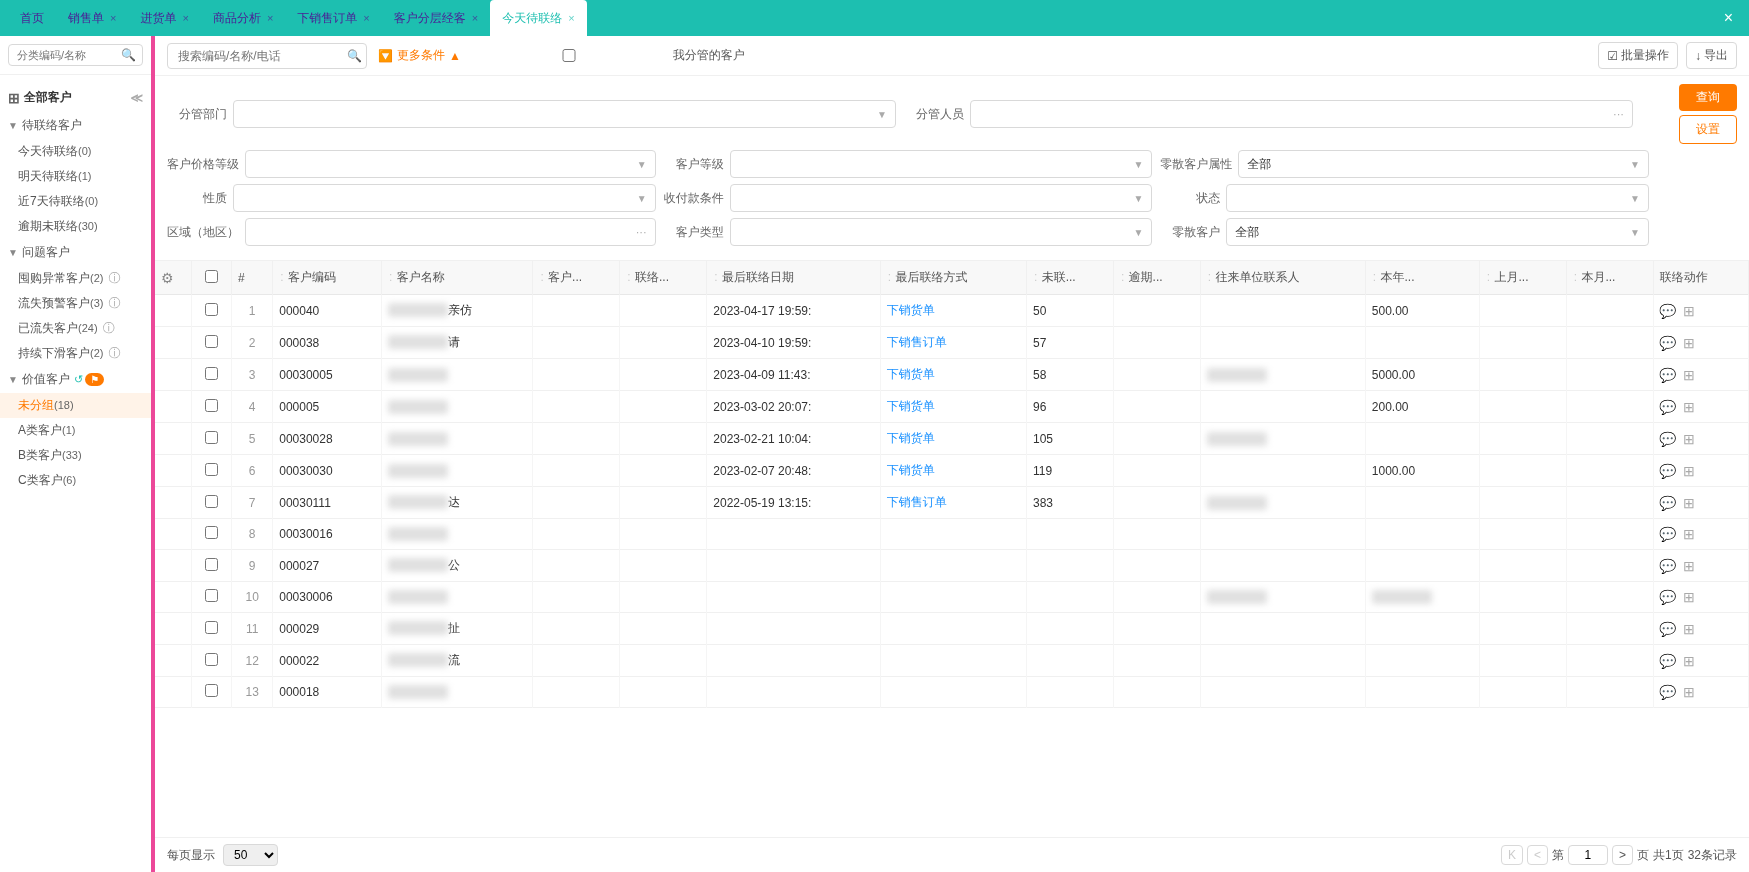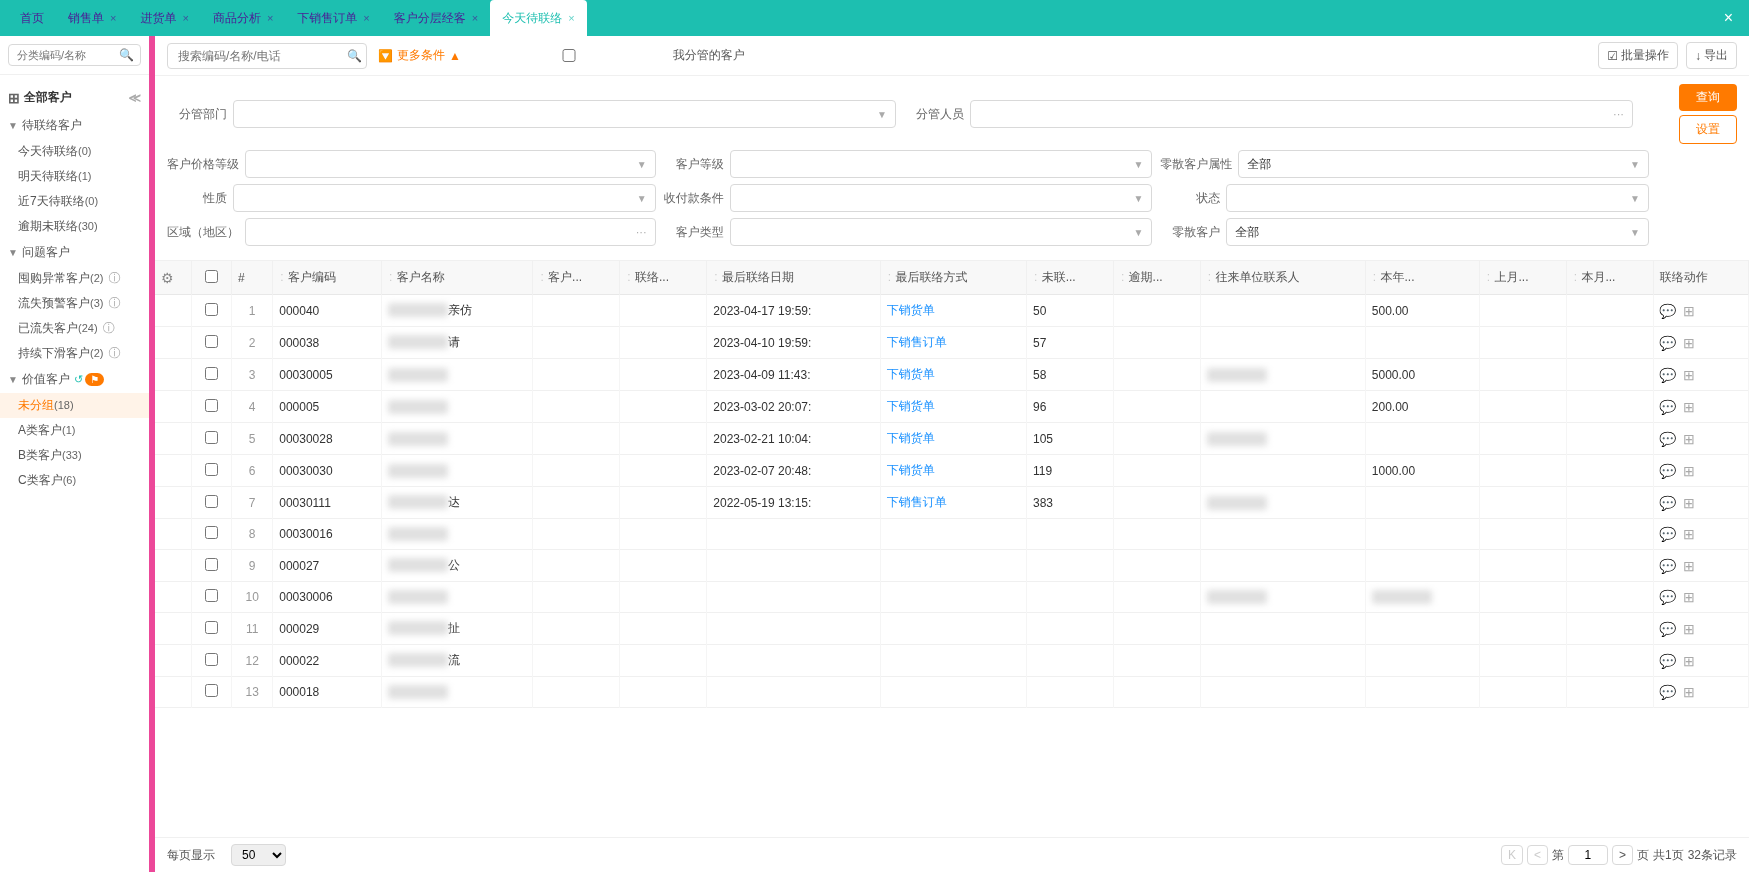--- a/index.html
+++ b/index.html
@@ -48,21 +48,21 @@
     
     .main-layout {
       display: flex;
       height: calc(100vh - 36px);
     }
 
     
     .sidebar {
       width: 155px;
       background: white;
-      border-right: 6px solid #ec4899;
+      border-right: 4px solid #ec4899;
       display: flex;
       flex-direction: column;
       overflow-y: auto;
     }
     .sidebar-search {
       padding: 8px;
       display: flex;
       align-items: center;
       border-bottom: 1px solid #f0f0f0;
     }
@@ -324,21 +324,21 @@
       font-size: 14px;
     }
 
     
     .table-footer {
       background: white;
       border-top: 1px solid #f0f0f0;
       padding: 6px 12px;
       display: flex;
       align-items: center;
-      gap: 16px;
+      gap: 8px;
       font-size: 12px;
       color: #555;
     }
     .page-size-select {
       border: 1px solid #d9d9d9;
       border-radius: 4px;
       padding: 2px 6px;
       font-size: 12px;
     }
     .pagination {

